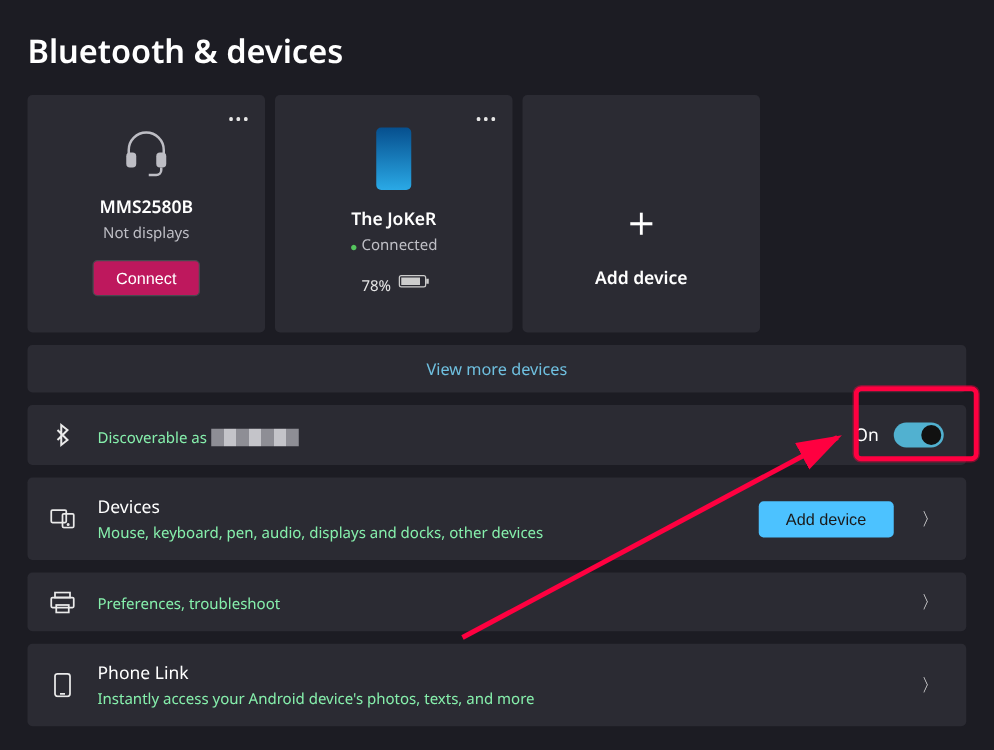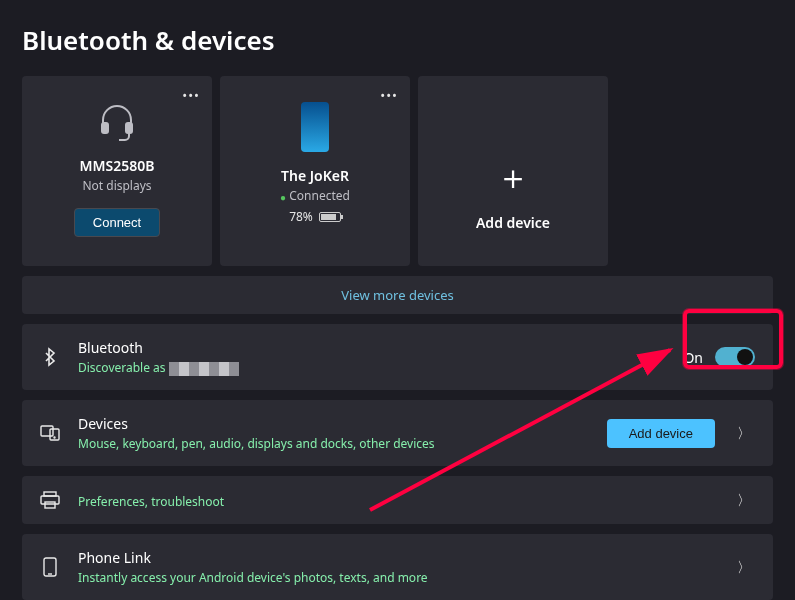--- a/index.html
+++ b/index.html
@@ -58,33 +58,33 @@
   .dev-status {
     font-size: 12px;
     color: #bfbfc6;
     margin-top: 2px;
   }
   .dev-status .dot {
     color:#55c65e; font-size:10px; vertical-align:middle;
   }
   .connect-btn {
     margin-top: 14px;
-    background: #0c4a6e;
+    background: #be185d;
     border: 1px solid #49494f;
     color: #fff;
     font-size: 13px;
     padding: 6px 18px;
     border-radius: 4px;
     cursor: pointer;
   }
   .battery-row {
-    margin-top: 4px;
+    margin-top: 16px;
     font-size: 12px;
     color: #e6e6e6;
-    display:flex;align-items:center;gap:6px;
+    display:flex;align-items:flex-start;gap:6px;
   }
   .batt-icon {
     display:inline-block; width:22px; height:10px; border:1px solid #ccc; border-radius:2px; position:relative;
   }
   .batt-icon::after { content:""; position:absolute; right:-3px; top:2px; width:2px; height:4px; background:#ccc; }
   .batt-fill { position:absolute; left:1px; top:1px; bottom:1px; width:75%; background:#ccc; }
   .add-card {
     align-items:center; justify-content:center;
     padding-top:0;
   }
@@ -195,21 +195,20 @@
 
 <div class="view-more">View more devices</div>
 
 <div class="setting-row">
   <span class="row-icon">
     <svg width="16" height="20" viewBox="0 0 16 20" fill="none" stroke="#eaeaea" stroke-width="1.6">
       <path d="M4 6l8 8-5 4V2l5 4-8 8"></path>
     </svg>
   </span>
   <div class="row-text">
-    <div class="row-title">Bluetooth</div>
     <div class="row-sub">
       <span>Discoverable as </span><span class="redact"></span>
     </div>
   </div>
   <div class="toggle-wrap">
     <span class="toggle-label">On</span>
     <div class="toggle">
         <div class="knob"></div>
       </div>
   </div>

